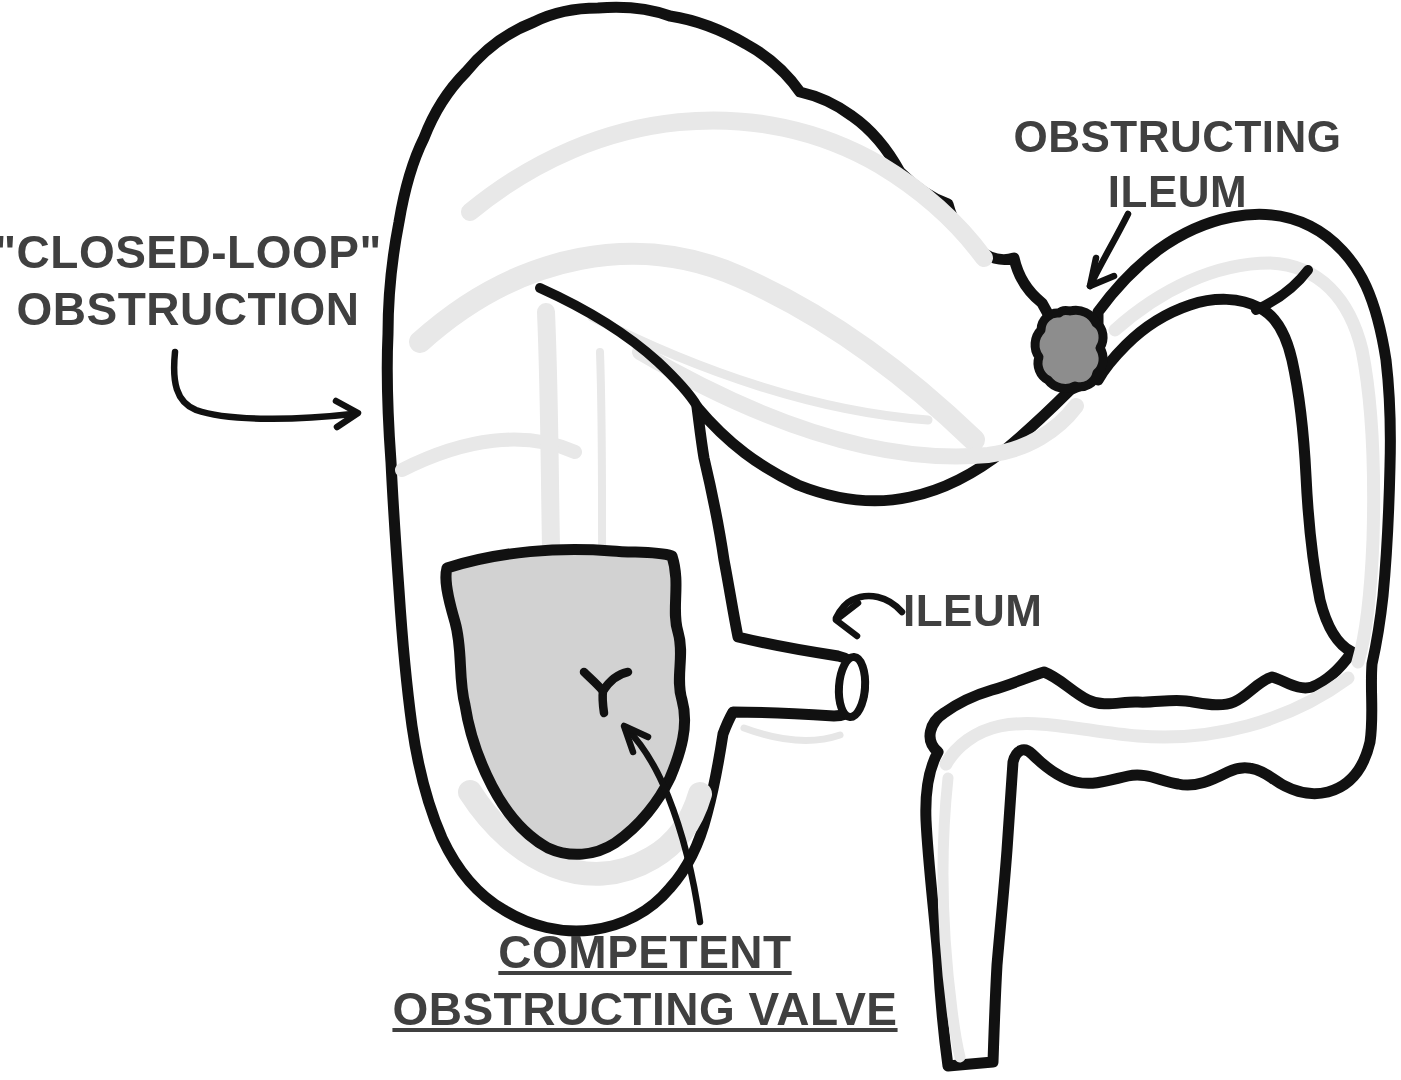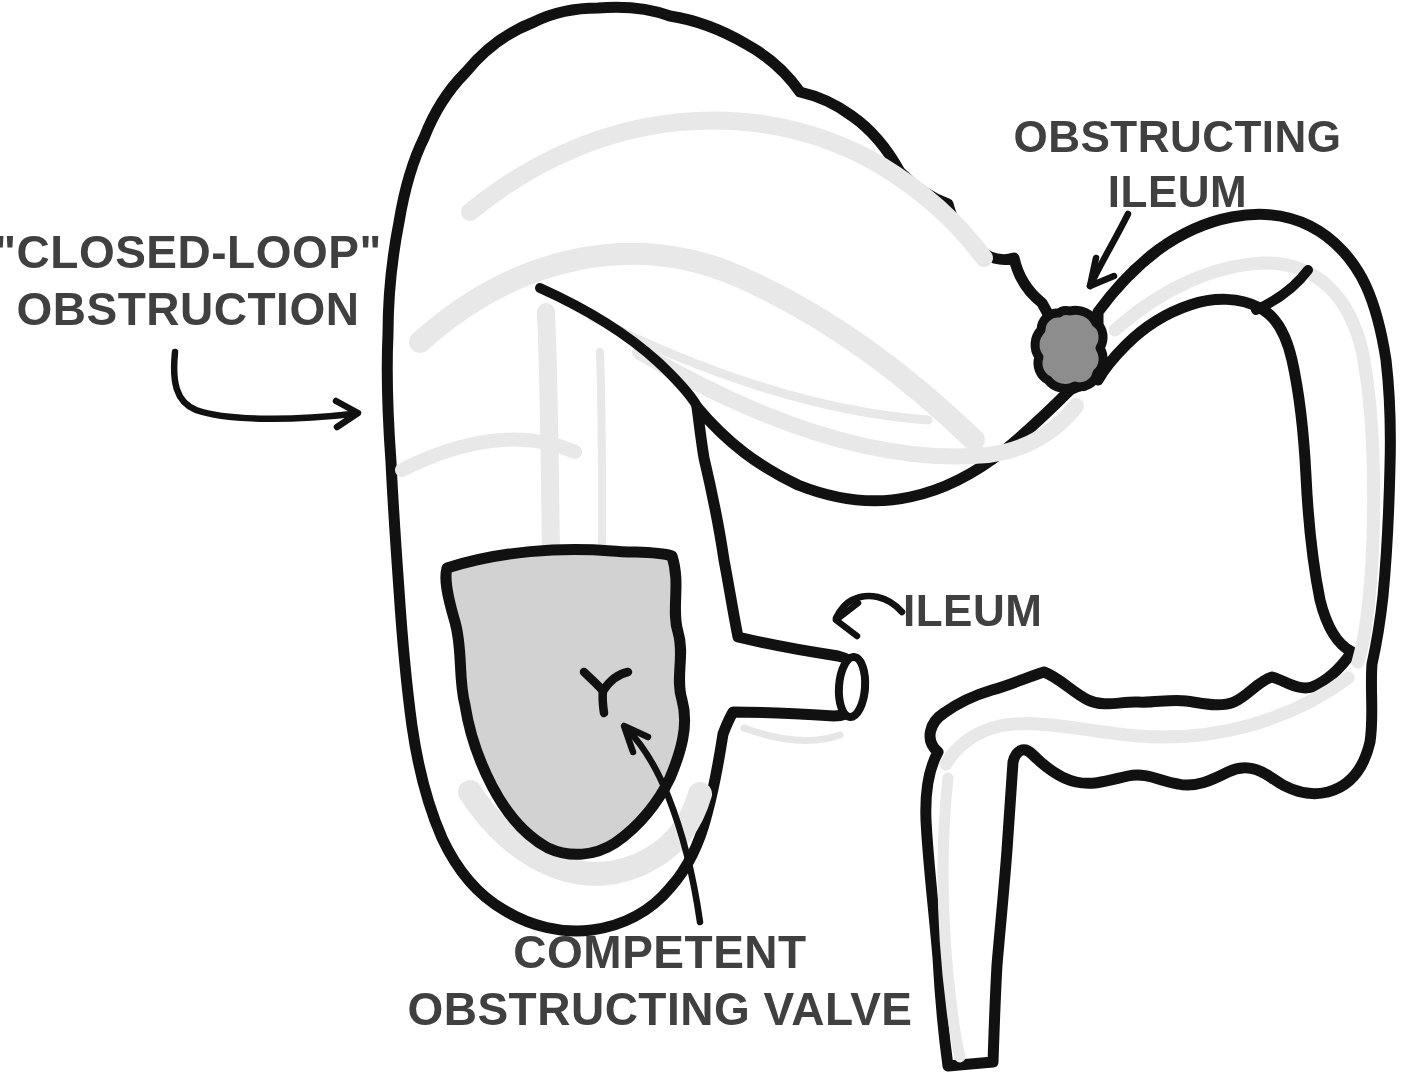--- a/index.html
+++ b/index.html
@@ -14,21 +14,21 @@
   .lesion{fill:#8d8d8d;stroke:#111111;stroke-width:9;stroke-linejoin:round;}
   .arrow{fill:none;stroke:#111111;stroke-width:6.5;stroke-linecap:round;stroke-linejoin:round;}
   .valve{fill:none;stroke:#111111;stroke-width:8.5;stroke-linecap:round;}
   .cap{fill:#ffffff;stroke:#111111;stroke-width:8;}
   .label{position:absolute;color:#404040;font-weight:700;text-align:center;
          line-height:1.24;letter-spacing:0.5px;white-space:nowrap;pointer-events:none;}
   .label div{white-space:nowrap;}
   .lbl-closed{left:-22px;top:224px;width:420px;font-size:46px;}
   .lbl-lesion{left:1005px;top:110px;width:345px;font-size:44px;}
   .lbl-ileum{left:903px;top:584px;width:180px;font-size:44px;text-align:left;}
-  .lbl-valve{left:400px;top:924px;width:520px;font-size:46px;}
+  .lbl-valve{left:385px;top:924px;width:520px;font-size:46px;text-decoration:underline;}
 </style>
 </head>
 <body>
 
 <div class="stage">
 
   <svg width="1401" height="1080" viewBox="0 0 1401 1080">
 
     <path class="outline" d="
       M 1042,303

